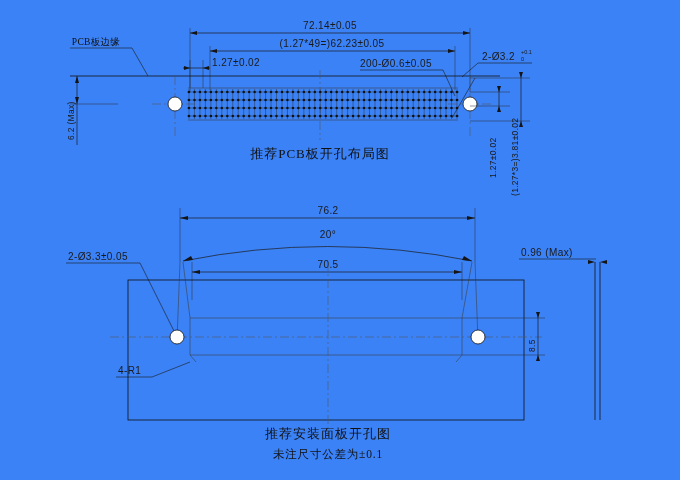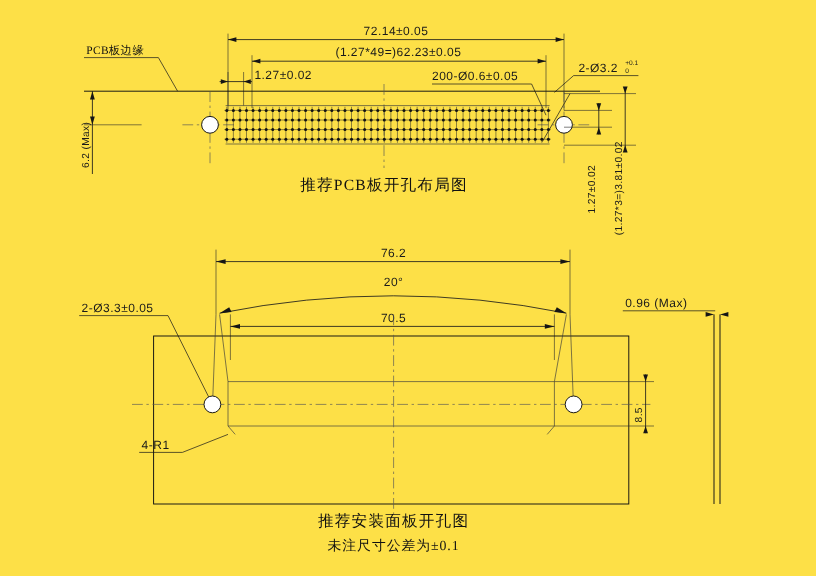--- a/index.html
+++ b/index.html
@@ -4,21 +4,21 @@
 <style>
   html, body {
     margin: 0;
     padding: 0;
     background: #ffffff;
   }
   #root {
     position: relative;
     width: 680px;
     height: 480px;
-    background: #fde047;
+    background: #3b82f6;
     font-family: "Liberation Sans", sans-serif;
     overflow: hidden;
   }
   #drawing {
     position: absolute;
     left: 0;
     top: 0;
     width: 680px;
     height: 480px;
   }

